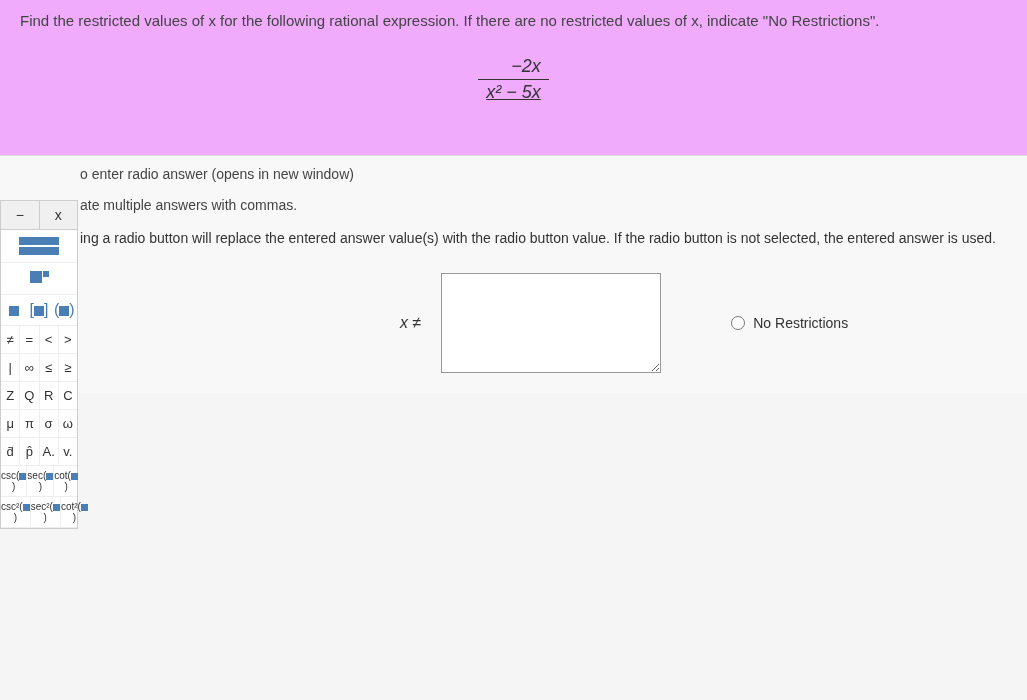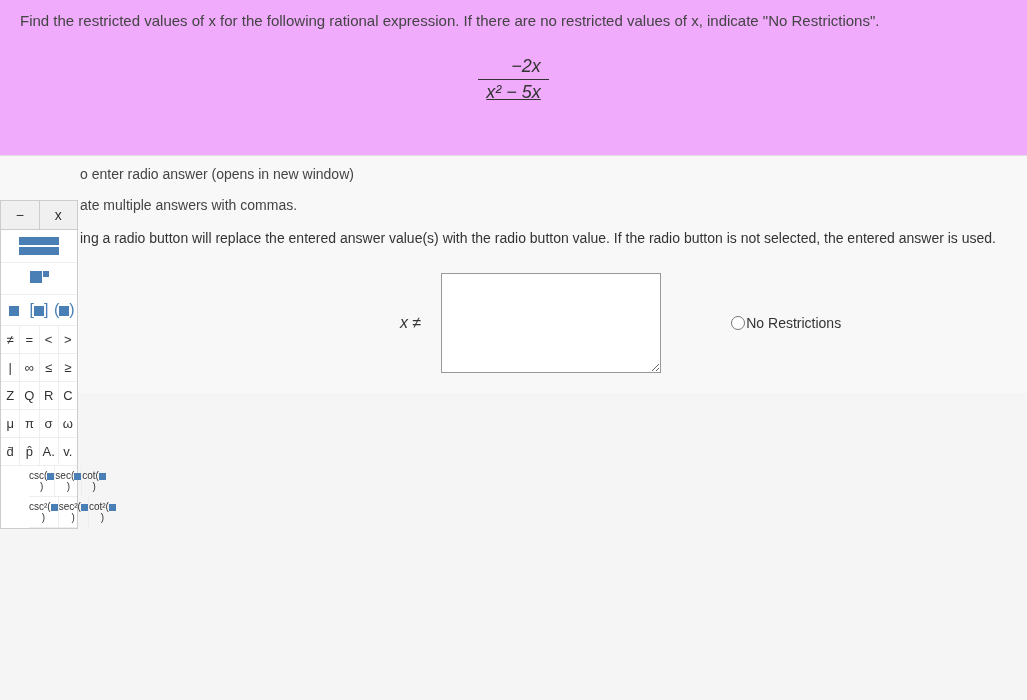--- a/index.html
+++ b/index.html
@@ -77,21 +77,21 @@
       width: 220px;
       height: 100px;
       border: 1.5px solid #999;
       background: #fff;
       padding: 8px;
       font-size: 14px;
     }
     .radio-option {
       display: flex;
       align-items: center;
-      gap: 1px;
+      gap: 8px;
       margin-left: 50px;
     }
     .radio-option input[type="radio"] {
       width: 14px;
       height: 14px;
     }
     .radio-option label {
       font-size: 14px;
       color: #333;
     }
@@ -161,21 +161,20 @@
       padding: 6px 0;
       border-right: 1px solid #eee;
       cursor: pointer;
       font-size: 13px;
     }
     .palette-cell:last-child { border-right: none; }
     .palette-trig-row {
       display: flex;
       font-size: 10px;
       border-bottom: 1px solid #eee;
-      margin-left: 28px;
     }
     .palette-trig-cell {
       flex: 1;
       text-align: center;
       padding: 4px 0;
       border-right: 1px solid #eee;
       cursor: pointer;
     }
     .palette-trig-cell:last-child { border-right: none; }
     .trig-box {

